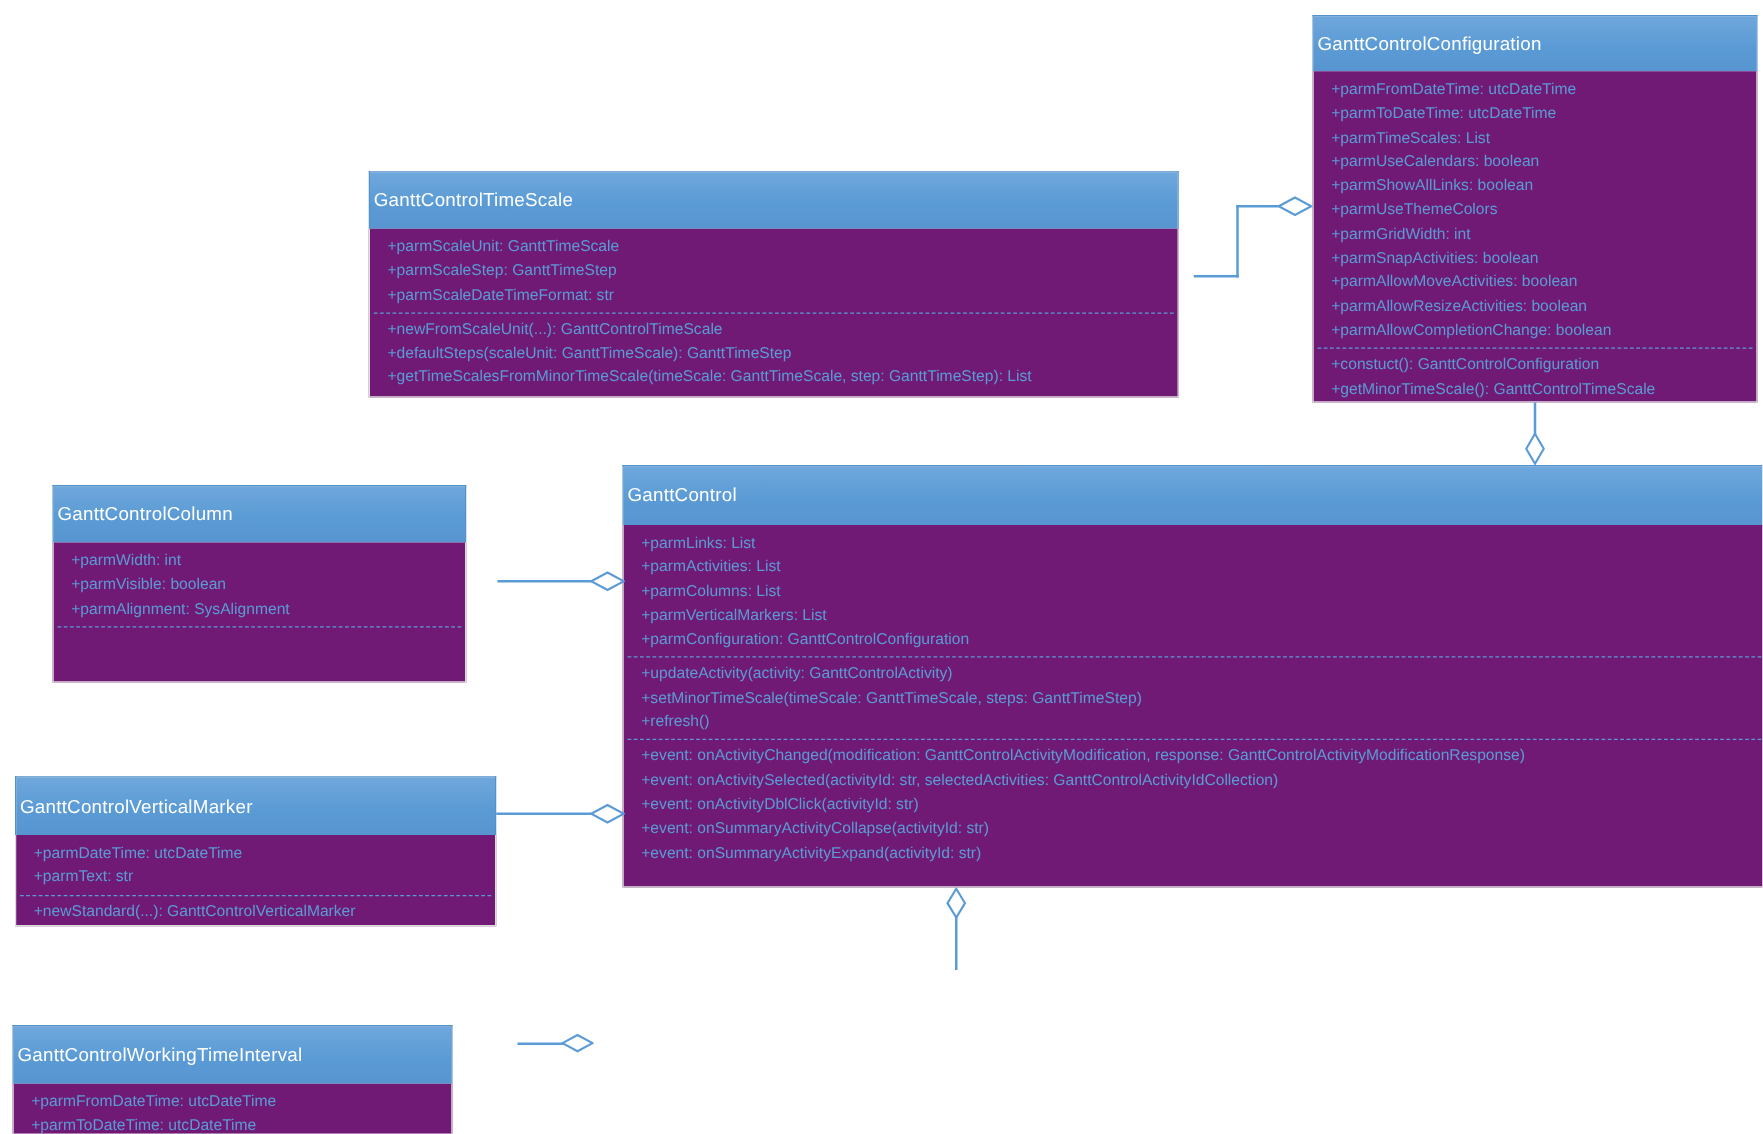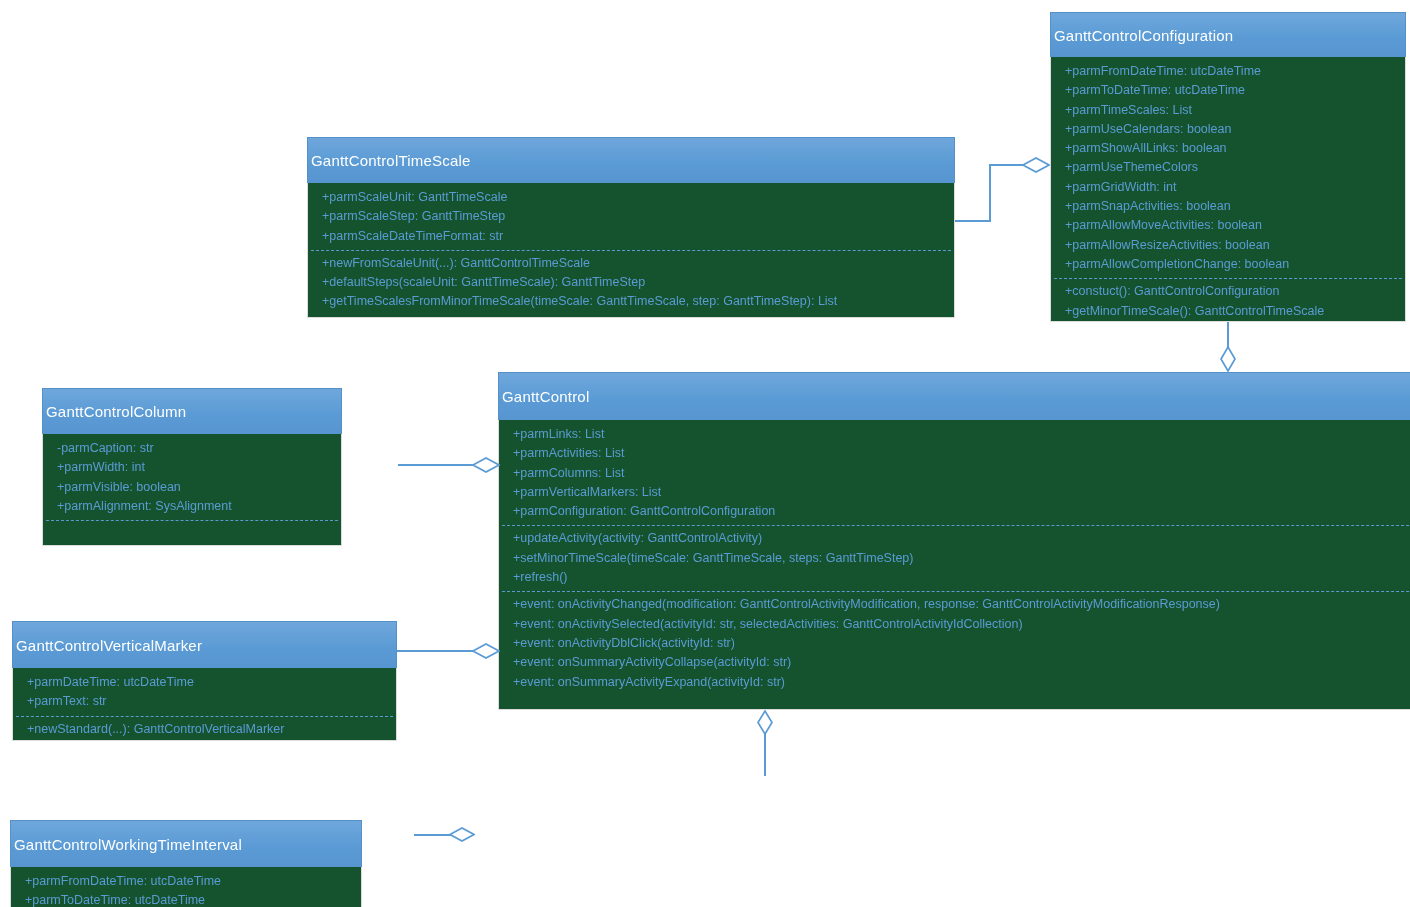--- a/index.html
+++ b/index.html
@@ -4,35 +4,35 @@
 <style>
   html,body{margin:0;padding:0;background:#ffffff;}
   #canvas{position:relative;width:1410px;height:907px;background:#ffffff;overflow:hidden;
           font-family:"Liberation Sans",sans-serif;}
 
   .cls{position:absolute;box-sizing:border-box;}
   .hdr{background:linear-gradient(180deg,#6fa7dc 0%,#5b9bd5 55%,#5795d0 100%);
        color:#ffffff;font-size:15px;letter-spacing:.2px;
        display:flex;align-items:center;padding-left:3px;box-sizing:border-box;
        border:1px solid #5591c9;border-bottom:none;}
-  .body{background:#14532d;border:1px solid #dcdcdc;border-top:none;
+  .body{background:#701a75;border:1px solid #dcdcdc;border-top:none;
         box-sizing:border-box;padding-top:5px;overflow:hidden;}
   .row{color:#5b9bd5;font-size:12.5px;line-height:19.3px;padding-left:14px;
        white-space:nowrap;}
   .divider{border-top:1px dashed #5b9bd5;margin:4px 3px 3px 3px;height:0;}
 
   .seg{position:absolute;background:#5b9bd5;}
   .diamond{position:absolute;}
 </style>
 </head>
 <body>
 
 <div id="canvas">
 
-  <div class="cls" style="left:307px;top:137px;width:648px;height:141px">
+  <div class="cls" style="left:295px;top:137px;width:648px;height:141px">
     <div class="hdr" style="height:46px">GanttControlTimeScale</div>
     <div class="body" style="height:135px">
       <div class="row">+parmScaleUnit: GanttTimeScale</div>
       <div class="row">+parmScaleStep: GanttTimeStep</div>
       <div class="row">+parmScaleDateTimeFormat: str</div>
       <div class="divider"></div>
       <div class="row">+newFromScaleUnit(...): GanttControlTimeScale</div>
       <div class="row">+defaultSteps(scaleUnit: GanttTimeScale): GanttTimeStep</div>
       <div class="row">+getTimeScalesFromMinorTimeScale(timeScale: GanttTimeScale, step: GanttTimeStep): List</div>
     </div>
@@ -51,24 +51,23 @@
       <div class="row">+parmSnapActivities: boolean</div>
       <div class="row">+parmAllowMoveActivities: boolean</div>
       <div class="row">+parmAllowResizeActivities: boolean</div>
       <div class="row">+parmAllowCompletionChange: boolean</div>
       <div class="divider"></div>
       <div class="row">+constuct(): GanttControlConfiguration</div>
       <div class="row">+getMinorTimeScale(): GanttControlTimeScale</div>
     </div>
   </div>
 
-  <div class="cls" style="left:42px;top:388px;width:300px;height:158px">
+  <div class="cls" style="left:42px;top:388px;width:331px;height:158px">
     <div class="hdr" style="height:46px">GanttControlColumn</div>
     <div class="body" style="height:112px">
-      <div class="row">-parmCaption: str</div>
       <div class="row">+parmWidth: int</div>
       <div class="row">+parmVisible: boolean</div>
       <div class="row">+parmAlignment: SysAlignment</div>
       <div class="divider"></div>
     </div>
   </div>
 
   <div class="cls" style="left:498px;top:372px;width:1000px;height:338px">
     <div class="hdr" style="height:48px">GanttControl</div>
     <div class="body" style="height:290px">

